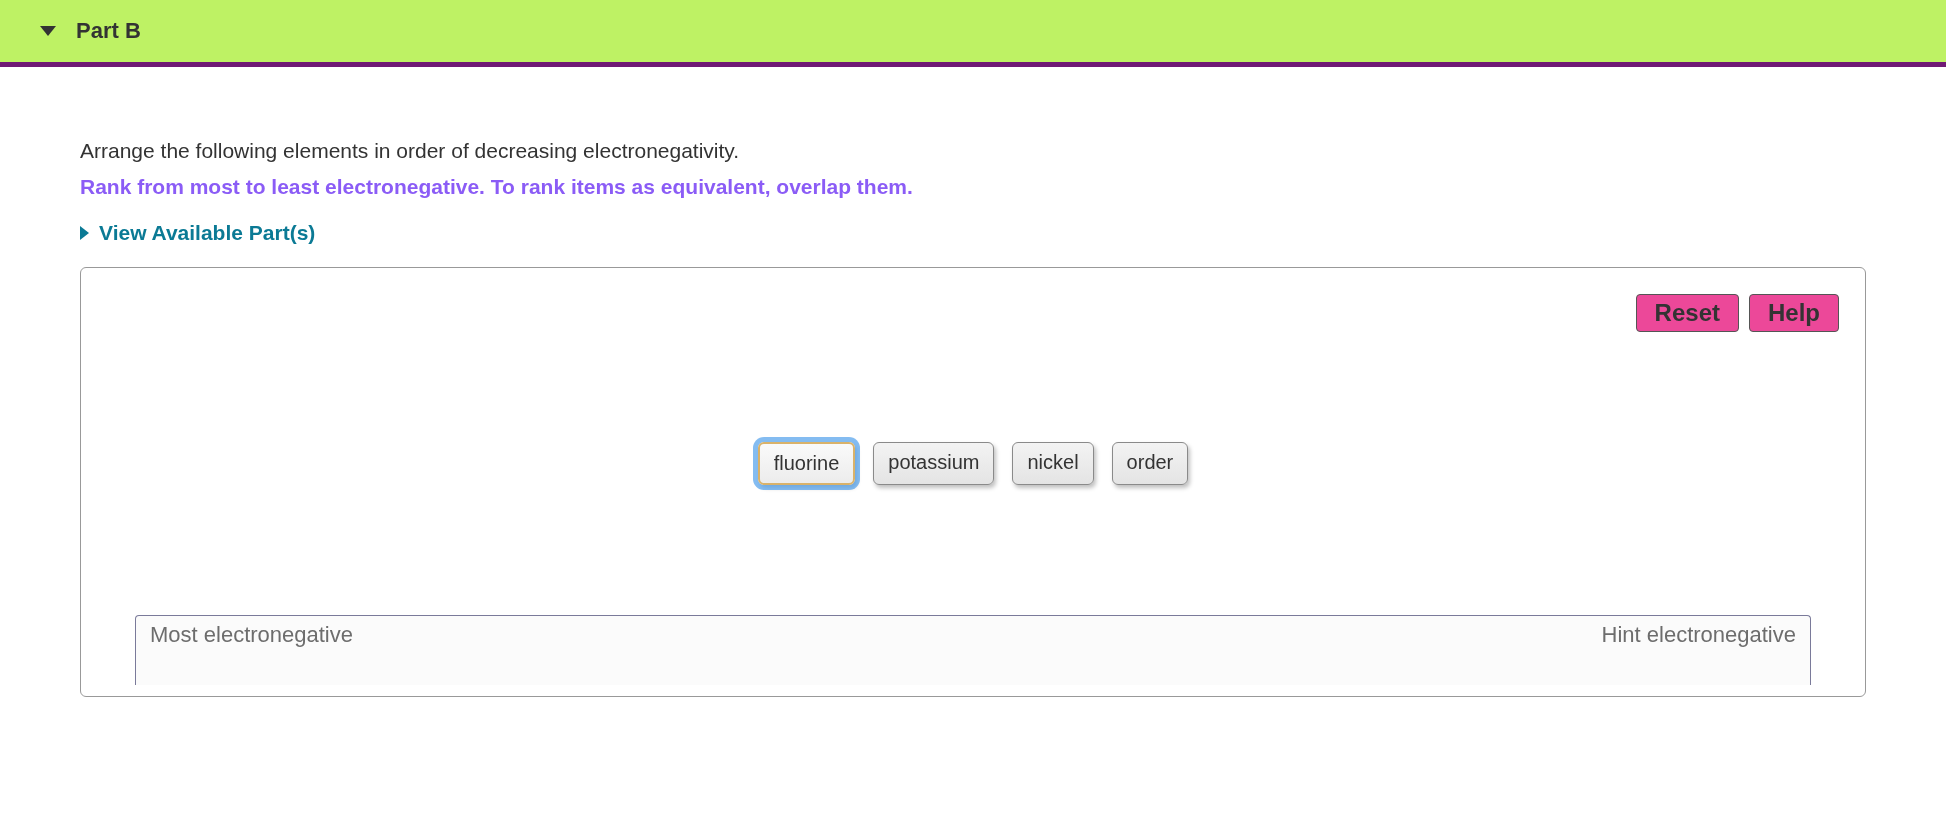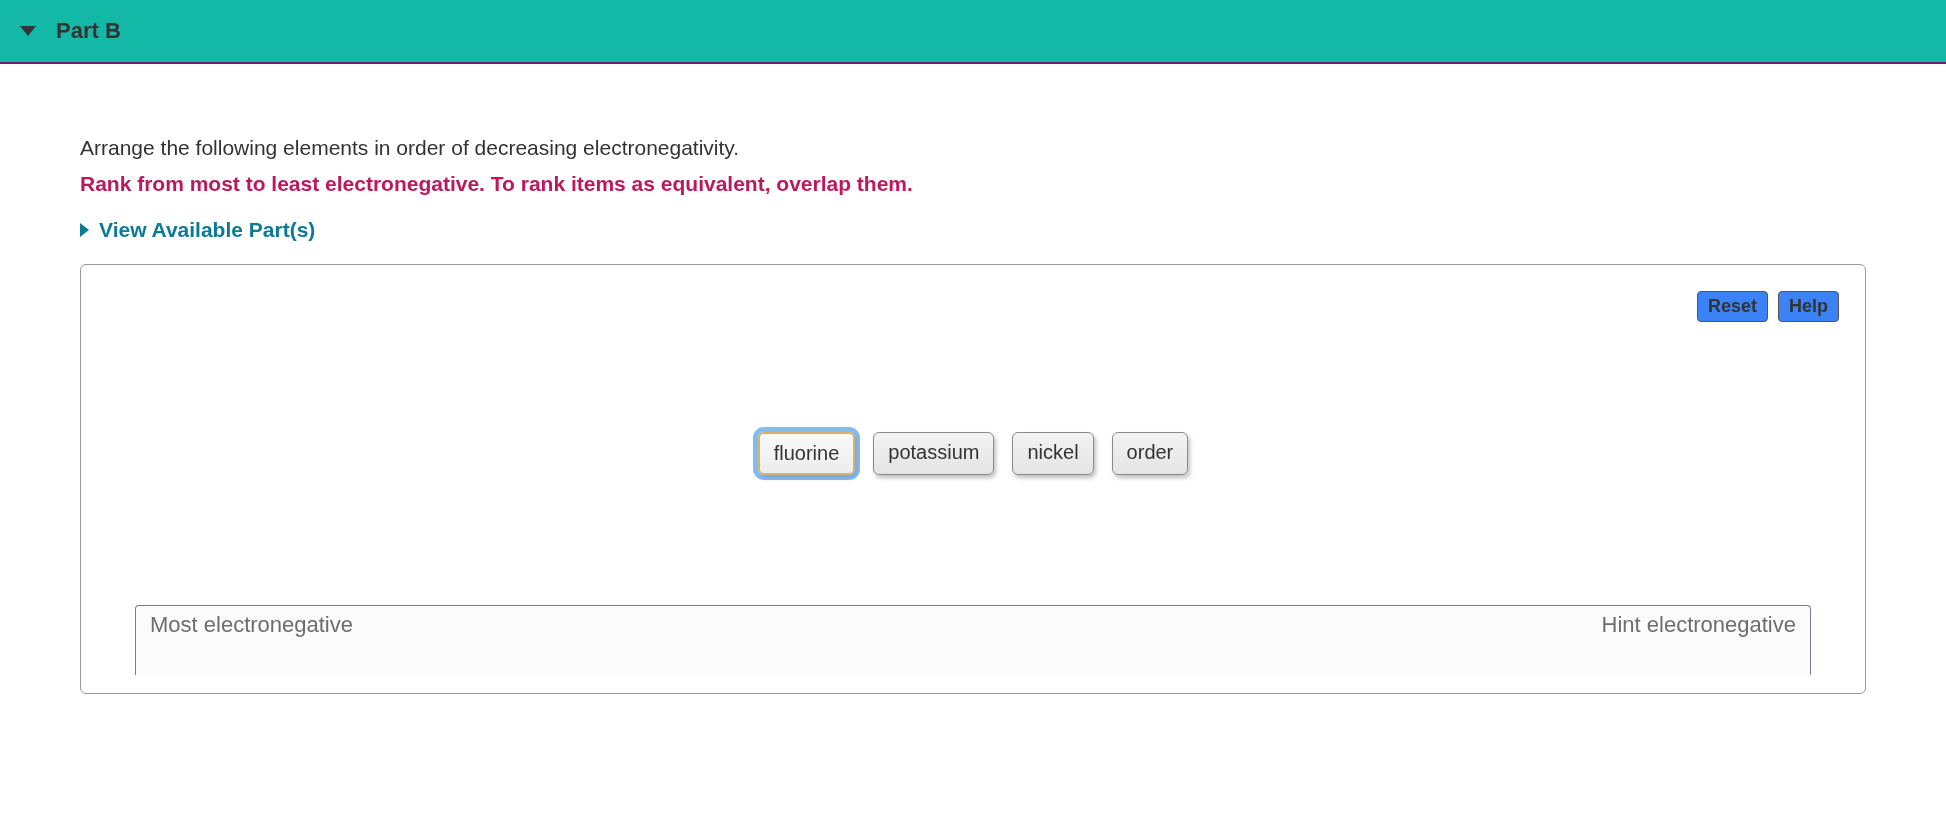--- a/index.html
+++ b/index.html
@@ -7,26 +7,26 @@
       margin: 0;
       padding: 0;
     }
     body {
       font-family: "Helvetica Neue", Helvetica, Arial, sans-serif;
       font-size: 20px;
       color: #2a2a2a;
       background: #fff;
     }
     .part-header {
-      background: #14b8a6;
-      padding: 18px 20px;
+      background: #bef264;
+      padding: 18px 40px;
       display: flex;
       align-items: center;
       gap: 20px;
-      border-bottom: 2px solid #701a75;
+      border-bottom: 5px solid #701a75;
     }
     .part-header .triangle {
       width: 0;
       height: 0;
       border-left: 8px solid transparent;
       border-right: 8px solid transparent;
       border-top: 10px solid #333;
       cursor: pointer;
     }
     .part-header .title {
@@ -39,21 +39,21 @@
     }
     .prompt {
       font-size: 21px;
       color: #333;
       margin-bottom: 12px;
       margin-top: 48px;
     }
     .instruction {
       font-size: 21px;
       font-weight: 700;
-      color: #be185d;
+      color: #8b5cf6;
       margin-bottom: 22px;
     }
     .hints-row {
       display: flex;
       align-items: center;
       gap: 10px;
       margin-bottom: 22px;
       cursor: pointer;
     }
     .hints-row .tri-right {
@@ -75,25 +75,25 @@
       min-height: 430px;
       position: relative;
     }
     .panel-toolbar {
       display: flex;
       justify-content: flex-end;
       gap: 10px;
       margin-bottom: 110px;
     }
     .tb-btn {
-      background: #3b82f6;
+      background: #ec4899;
       border: 1px solid #555;
       border-radius: 4px;
-      padding: 4px 10px;
-      font-size: 18px;
+      padding: 4px 18px;
+      font-size: 24px;
       font-weight: 700;
       color: #333;
       cursor: pointer;
     }
     .chips-row {
       display: flex;
       justify-content: center;
       gap: 18px;
       margin-bottom: 130px;
       text-align: center;

